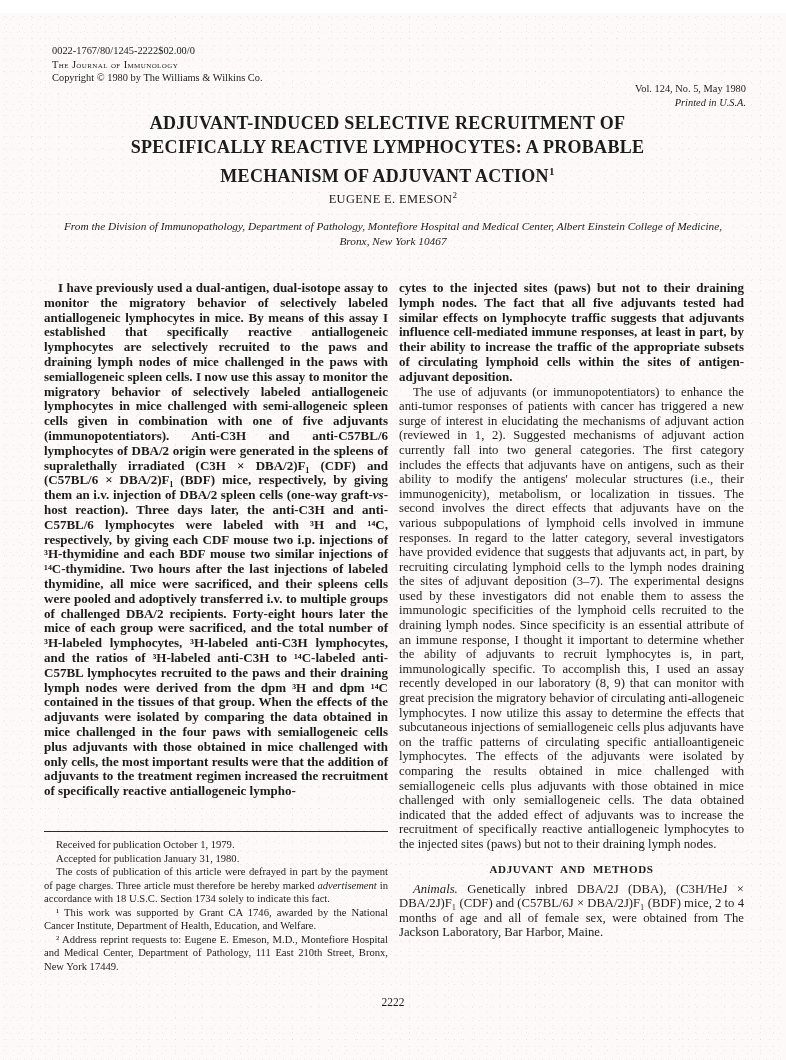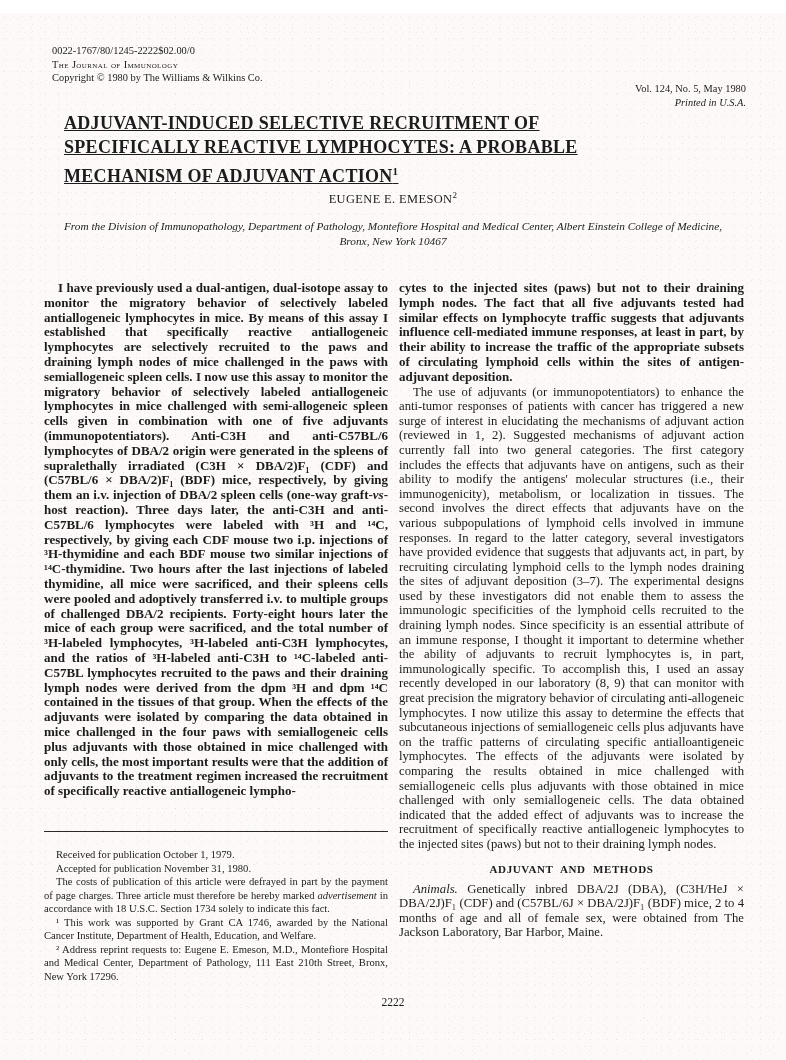--- a/index.html
+++ b/index.html
@@ -16,40 +16,40 @@
     overflow:hidden;
   }
   .page{position:relative;width:786px;height:1060px;}
   .top-strip{position:absolute;left:0;top:0;width:786px;height:13px;background:#fff;}
 
   .hdr-left{position:absolute;left:52px;top:44px;font-size:10.4px;line-height:13.5px;}
   .hdr-right{position:absolute;right:40px;top:57px;font-size:10.4px;line-height:13.5px;text-align:right;margin-top:25px;}
   .sc{font-variant:small-caps;letter-spacing:.4px;}
   .ital{font-style:italic;}
 
-  .title{position:absolute;left:64px;right:75px;top:111px;
-         font-size:18px;font-weight:700;line-height:24px;letter-spacing:.3px;text-decoration:underline;}
+  .title{position:absolute;left:64px;right:75px;top:111px;text-align:center;
+         font-size:18px;font-weight:700;line-height:24px;letter-spacing:.3px;}
   .title sup{font-size:11px;}
   .author{position:absolute;left:0;right:0;top:190px;text-align:center;font-size:12.4px;letter-spacing:.4px;}
   .author sup{font-size:9px;}
   .affil{position:absolute;left:48px;right:48px;top:219px;text-align:center;
          font-style:italic;font-size:11.3px;line-height:14.5px;}
 
   .content{position:absolute;left:44px;top:281px;width:700px;height:726px;}
   .col-left{position:absolute;left:0;top:0;width:344px;height:726px;}
   .col-right{position:absolute;left:355px;top:0;width:345px;}
 
   p{margin:0;}
   .abstract{font-weight:700;font-size:13px;line-height:14.8px;text-align:justify;}
   .indent{text-indent:14px;}
   .bodytext{font-size:12.7px;line-height:14.6px;text-align:justify;}
   .intro{margin-top:0;}
 
   .footnotes{position:absolute;left:0;top:550px;width:344px;
-             border-top:1px solid #2a2a2a;padding-top:16px;
+             border-top:1px solid #2a2a2a;padding-top:6px;
              font-size:10.6px;line-height:13.5px;text-align:justify;}
   .fn{text-indent:12px;}
 
   .mm-heading{margin-top:11px;text-align:center;font-size:11px;letter-spacing:.6px;word-spacing:4px;font-weight:700;}
   .animals{margin-top:7px;}
 
   .pageno{position:absolute;left:0;top:996px;width:786px;text-align:center;font-size:11.5px;}
   .it{font-style:italic;}
 </style>
 </head>
@@ -81,24 +81,24 @@
 
   <div class="affil">From the Division of Immunopathology, Department of Pathology, Montefiore Hospital and Medical Center, Albert Einstein College of Medicine, Bronx, New York 10467</div>
 
   <div class="content">
 
     <div class="col-left">
       <p class="abstract indent"><span>I have previously used a dual-antigen, dual-isotope assay to monitor the migratory behavior of selectively labeled antiallogeneic lymphocytes in mice. By means of this assay I established that specifically reactive antiallogeneic lymphocytes are selectively recruited to the paws and draining lymph nodes of mice challenged in the paws with semiallogeneic spleen cells. I now use this assay to monitor the migratory behavior of selectively labeled antiallogeneic lymphocytes in mice challenged with semi-allogeneic spleen cells given in combination with one of five adjuvants (immunopotentiators). Anti-C3H and anti-C57BL/6 lymphocytes of DBA/2 origin were generated in the spleens of supralethally irradiated (C3H × DBA/2)F₁ (CDF) and (C57BL/6 × DBA/2)F₁ (BDF) mice, respectively, by giving them an i.v. injection of DBA/2 spleen cells (one-way graft-</span><span class="it">vs</span><span>-host reaction). Three days later, the anti-C3H and anti-C57BL/6 lymphocytes were labeled with ³H and ¹⁴C, respectively, by giving each CDF mouse two i.p. injections of ³H-thymidine and each BDF mouse two similar injections of ¹⁴C-thymidine. Two hours after the last injections of labeled thymidine, all mice were sacrificed, and their spleens cells were pooled and adoptively transferred i.v. to multiple groups of challenged DBA/2 recipients. Forty-eight hours later the mice of each group were sacrificed, and the total number of ³H-labeled lymphocytes, ³H-labeled anti-C3H lymphocytes, and the ratios of ³H-labeled anti-C3H to ¹⁴C-labeled anti-C57BL lymphocytes recruited to the paws and their draining lymph nodes were derived from the dpm ³H and dpm ¹⁴C contained in the tissues of that group. When the effects of the adjuvants were isolated by comparing the data obtained in mice challenged in the four paws with semiallogeneic cells plus adjuvants with those obtained in mice challenged with only cells, the most important results were that the addition of adjuvants to the treatment regimen increased the recruitment of specifically reactive antiallogeneic lympho-</span></p>
 
       <div class="footnotes">
         <p class="fn">Received for publication October 1, 1979.</p>
-        <p class="fn">Accepted for publication November 31, 1980.</p>
+        <p class="fn">Accepted for publication January 31, 1980.</p>
         <p class="fn"><span>The costs of publication of this article were defrayed in part by the payment of page charges. Three article must therefore be hereby marked </span><span class="it">advertisement</span><span> in accordance with 18 U.S.C. Section 1734 solely to indicate this fact.</span></p>
         <p class="fn">¹ This work was supported by Grant CA 1746, awarded by the National Cancer Institute, Department of Health, Education, and Welfare.</p>
-        <p class="fn">² Address reprint requests to: Eugene E. Emeson, M.D., Montefiore Hospital and Medical Center, Department of Pathology, 111 East 210th Street, Bronx, New York 17296.</p>
+        <p class="fn">² Address reprint requests to: Eugene E. Emeson, M.D., Montefiore Hospital and Medical Center, Department of Pathology, 111 East 210th Street, Bronx, New York 17449.</p>
       </div>
     </div>
 
     <div class="col-right">
       <p class="abstract">cytes to the injected sites (paws) but not to their draining lymph nodes. The fact that all five adjuvants tested had similar effects on lymphocyte traffic suggests that adjuvants influence cell-mediated immune responses, at least in part, by their ability to increase the traffic of the appropriate subsets of circulating lymphoid cells within the sites of antigen-adjuvant deposition.</p>
       <p class="bodytext intro indent">The use of adjuvants (or immunopotentiators) to enhance the anti-tumor responses of patients with cancer has triggered a new surge of interest in elucidating the mechanisms of adjuvant action (reviewed in 1, 2). Suggested mechanisms of adjuvant action currently fall into two general categories. The first category includes the effects that adjuvants have on antigens, such as their ability to modify the antigens' molecular structures (i.e., their immunogenicity), metabolism, or localization in tissues. The second involves the direct effects that adjuvants have on the various subpopulations of lymphoid cells involved in immune responses. In regard to the latter category, several investigators have provided evidence that suggests that adjuvants act, in part, by recruiting circulating lymphoid cells to the lymph nodes draining the sites of adjuvant deposition (3–7). The experimental designs used by these investigators did not enable them to assess the immunologic specificities of the lymphoid cells recruited to the draining lymph nodes. Since specificity is an essential attribute of an immune response, I thought it important to determine whether the ability of adjuvants to recruit lymphocytes is, in part, immunologically specific. To accomplish this, I used an assay recently developed in our laboratory (8, 9) that can monitor with great precision the migratory behavior of circulating anti-allogeneic lymphocytes. I now utilize this assay to determine the effects that subcutaneous injections of semiallogeneic cells plus adjuvants have on the traffic patterns of circulating specific antialloantigeneic lymphocytes. The effects of the adjuvants were isolated by comparing the results obtained in mice challenged with semiallogeneic cells plus adjuvants with those obtained in mice challenged with only semiallogeneic cells. The data obtained indicated that the added effect of adjuvants was to increase the recruitment of specifically reactive antiallogeneic lymphocytes to the injected sites (paws) but not to their draining lymph nodes.</p>
       <div class="mm-heading">ADJUVANT AND METHODS</div>
       <p class="bodytext animals indent"><span class="it">Animals.</span><span> Genetically inbred DBA/2J (DBA), (C3H/HeJ × DBA/2J)F₁ (CDF) and (C57BL/6J × DBA/2J)F₁ (BDF) mice, 2 to 4 months of age and all of female sex, were obtained from The Jackson Laboratory, Bar Harbor, Maine.</span></p>
     </div>
 

